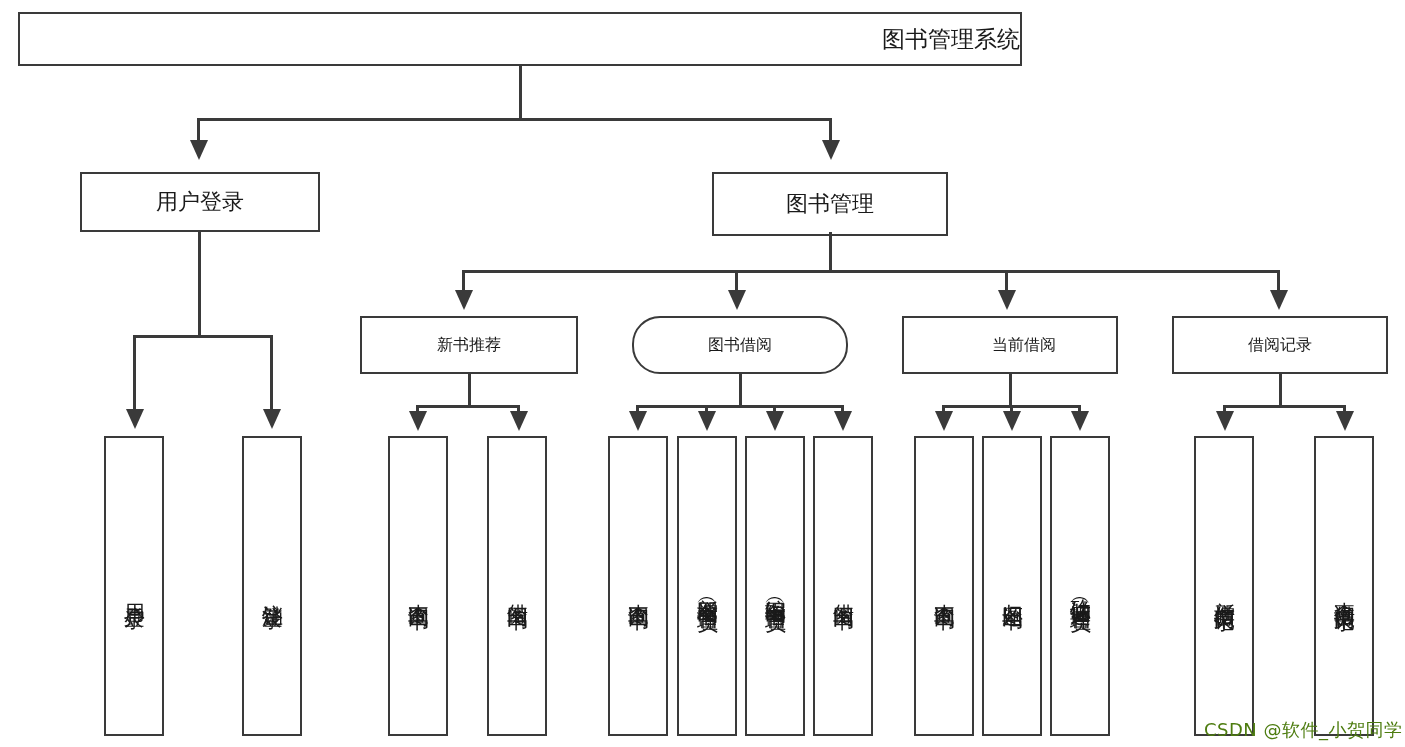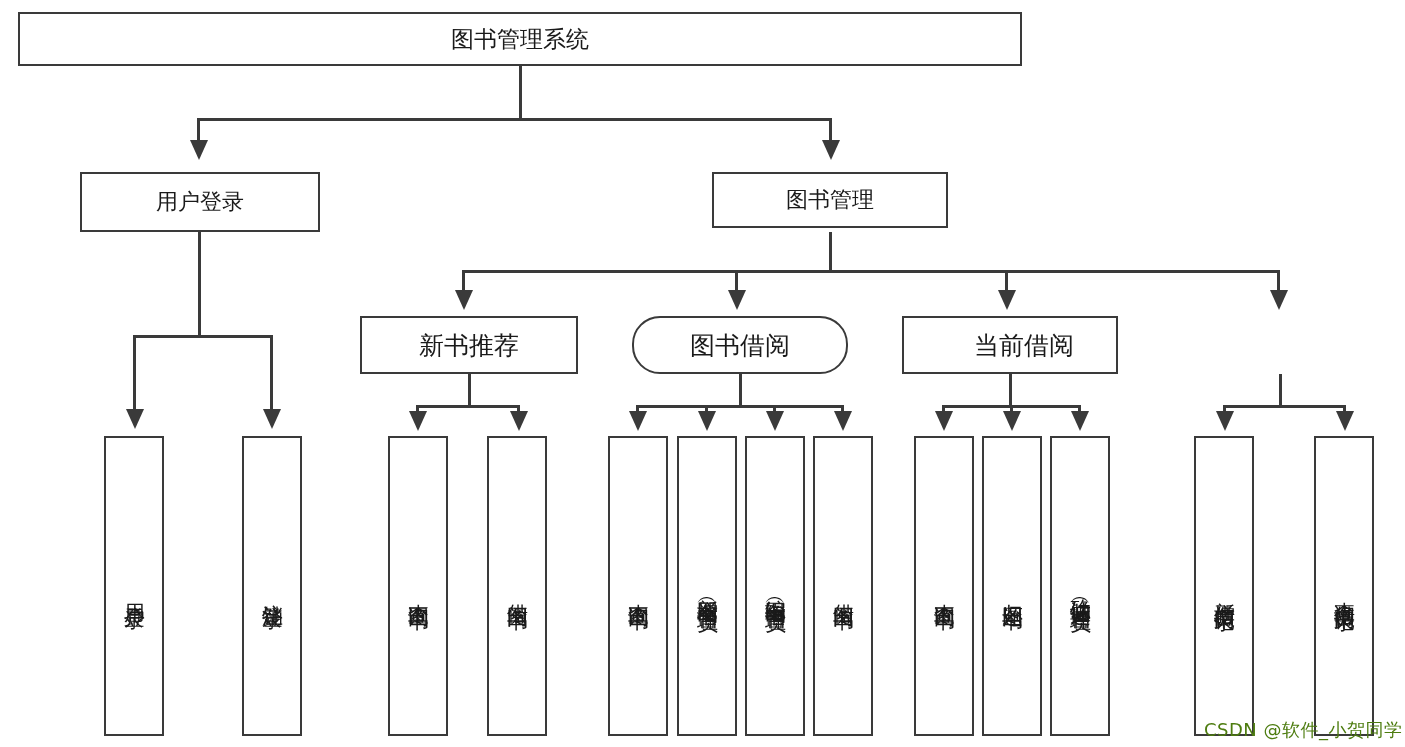--- a/index.html
+++ b/index.html
@@ -28,21 +28,21 @@
     justify-content: center;
     color: #1a1a1a;
   }
   .node.root {
     font-size: 23px;
   }
   .node.lvl2 {
     font-size: 22px;
   }
   .node.lvl3 {
-    font-size: 25px;
+    font-size: 16px;
   }
   .node.leaf {
     font-size: 21px;
     align-items: center;
     justify-content: flex-start;
     padding-top: 10px;
   }
   .node.leaf .vtext {
     writing-mode: vertical-rl;
     text-orientation: upright;
@@ -81,38 +81,38 @@
     white-space: nowrap;
     letter-spacing: 0.5px;
     margin-left: 8px;
   }
 </style>
 </head>
 <body>
 
 <div id="canvas">
 
-  <div class="node root" style="left:18px; top:12px; width:1004px; height:54px;">
+  <div class="node root" style="left:18px; top:12px; width:1004px; height:54px;justify-content:flex-end;">
     <span class="hlabel">图书管理系统</span>
   </div>
 
   <div class="vline" style="left:519px; top:66px; height:52px;"></div>
 
   <div class="hline" style="left:197px; top:118px; width:634px;"></div>
 
   <div class="vline" style="left:197px; top:118px; height:24px;"></div>
   <div class="arrow" style="left:190px; top:140px;"></div>
   <div class="vline" style="left:829px; top:118px; height:24px;"></div>
   <div class="arrow" style="left:822px; top:140px;"></div>
 
   <div class="node lvl2" style="left:80px; top:172px; width:240px; height:60px;">
     <span class="hlabel">用户登录</span>
   </div>
 
-  <div class="node lvl2" style="left:712px; top:172px; width:236px; height:56px;">
+  <div class="node lvl2" style="left:712px; top:172px; width:236px; height:64px;">
     <span class="hlabel">图书管理</span>
   </div>
 
   <div class="vline" style="left:198px; top:232px; height:103px;"></div>
   <div class="hline" style="left:133px; top:335px; width:139px;"></div>
   <div class="vline" style="left:133px; top:335px; height:76px;"></div>
   <div class="arrow" style="left:126px; top:409px;"></div>
   <div class="vline" style="left:270px; top:335px; height:76px;"></div>
   <div class="arrow" style="left:263px; top:409px;"></div>
 
@@ -129,20 +129,23 @@
 
   <div class="node lvl3" style="left:360px; top:316px; width:218px; height:58px;">
     <span class="hlabel">新书推荐</span>
   </div>
   <div class="node lvl3" style="left:632px; top:316px; width:216px; height:58px;border-radius:28px;">
     <span class="hlabel">图书借阅</span>
   </div>
   <div class="node lvl3" style="left:902px; top:316px; width:216px; height:58px;padding-left:28px;">
     <span class="hlabel">当前借阅</span>
   </div>
+  <div class="node lvl3" style="left:1172px; top:316px; width:216px; height:58px;">
+    <span class="hlabel">借阅记录</span>
+  </div>
 
   <div class="vline" style="left:468px; top:374px; height:31px;"></div>
   <div class="hline" style="left:416px; top:405px; width:104px;"></div>
   <div class="vline" style="left:416px; top:405px; height:8px;"></div>
   <div class="arrow" style="left:409px; top:411px;"></div>
   <div class="vline" style="left:517px; top:405px; height:8px;"></div>
   <div class="arrow" style="left:510px; top:411px;"></div>
 
   <div class="vline" style="left:739px; top:374px; height:31px;"></div>
   <div class="hline" style="left:636px; top:405px; width:208px;"></div>

